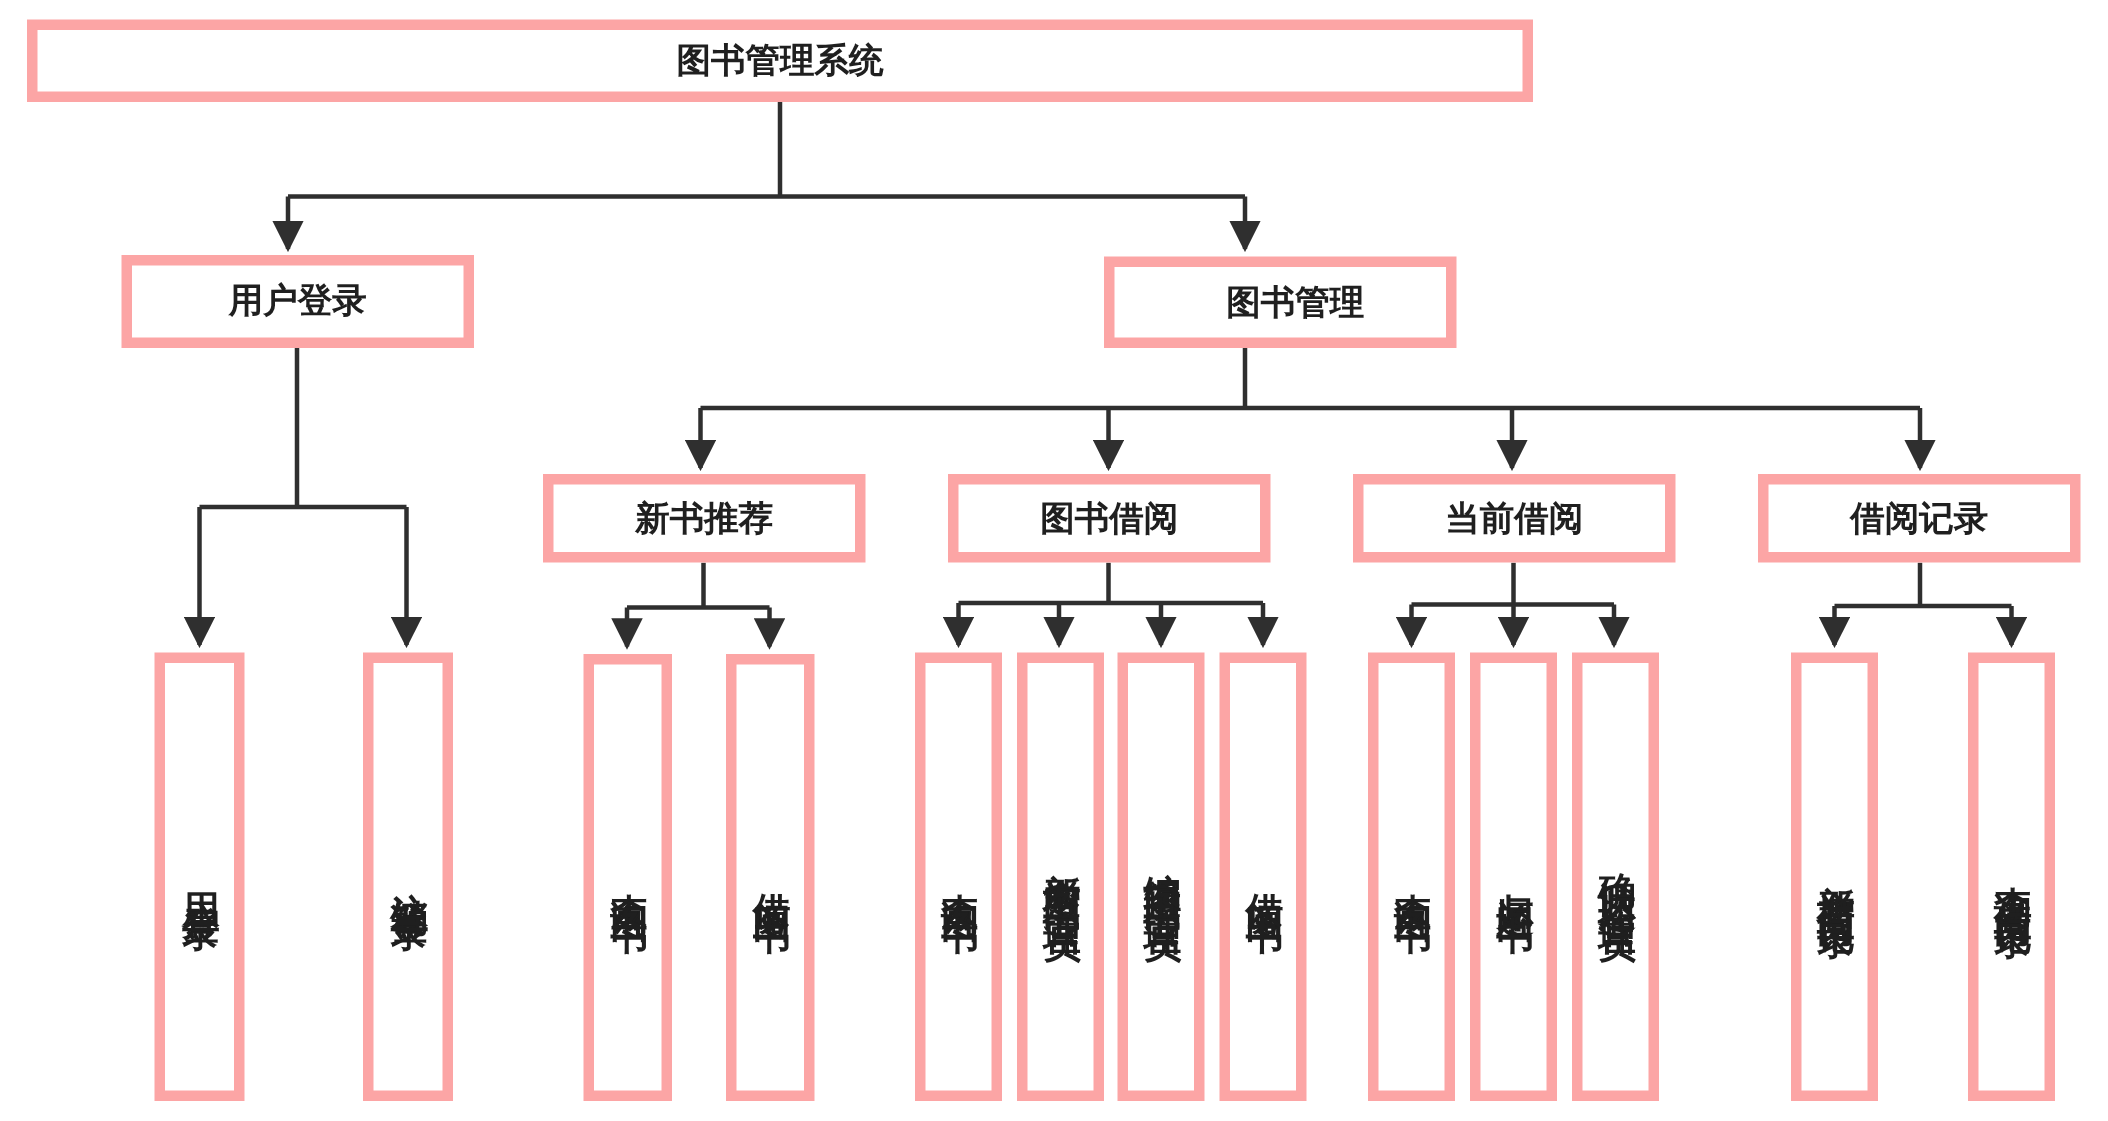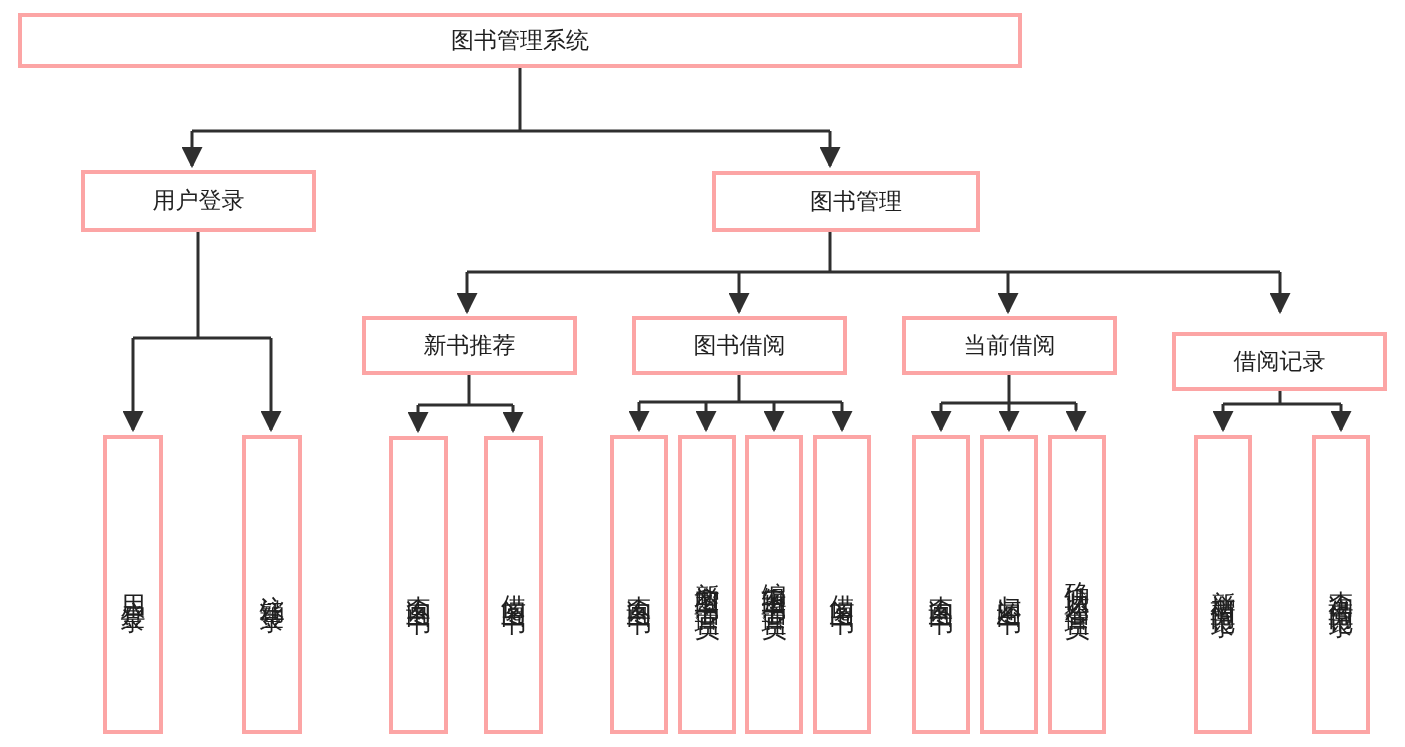--- a/index.html
+++ b/index.html
@@ -23,25 +23,26 @@
     position: absolute;
     left: 0;
     top: 0;
     width: 1405px;
     height: 747px;
   }
   .node-box {
     position: absolute;
     box-sizing: border-box;
     background: #ffffff;
-    border: 4px solid #fca5a5;
+    border: 7px solid #fca5a5;
     display: flex;
     align-items: center;
     justify-content: center;
     overflow: hidden;
+    font-weight: bold;
   }
   .node-label {
     color: #1f1f1f;
     text-align: center;
     line-height: 1.18;
     white-space: nowrap;
   }
   .node-h .node-label {
     font-size: 23px;
   }
@@ -125,34 +126,34 @@
     </g>
   </svg>
 
   <div class="node-box node-root node-h" style="left:18px; top:13px; width:1004px; height:55px;">
     <span class="node-label">图书管理系统</span>
   </div>
 
   <div class="node-box node-h" style="left:81px; top:170px; width:235px; height:62px;">
     <span class="node-label">用户登录</span>
   </div>
-  <div class="node-box node-h" style="left:712px; top:171px; width:268px; height:61px;padding-left:20px;">
+  <div class="node-box node-h" style="left:736px; top:171px; width:235px; height:61px;padding-left:20px;">
     <span class="node-label">图书管理</span>
   </div>
 
   <div class="node-box node-h" style="left:362px; top:316px; width:215px; height:59px;">
     <span class="node-label">新书推荐</span>
   </div>
   <div class="node-box node-h" style="left:632px; top:316px; width:215px; height:59px;">
     <span class="node-label">图书借阅</span>
   </div>
   <div class="node-box node-h" style="left:902px; top:316px; width:215px; height:59px;align-items:center;">
     <span class="node-label">当前借阅</span>
   </div>
-  <div class="node-box node-h" style="left:1172px; top:332px; width:215px; height:59px;">
+  <div class="node-box node-h" style="left:1172px; top:316px; width:215px; height:59px;">
     <span class="node-label">借阅记录</span>
   </div>
 
   <div class="node-box node-v" style="left:103px; top:435px; width:60px; height:299px;">
     <span class="node-label">用户登录</span>
   </div>
   <div class="node-box node-v" style="left:242px; top:435px; width:60px; height:299px;">
     <span class="node-label">注销登录</span>
   </div>
 

